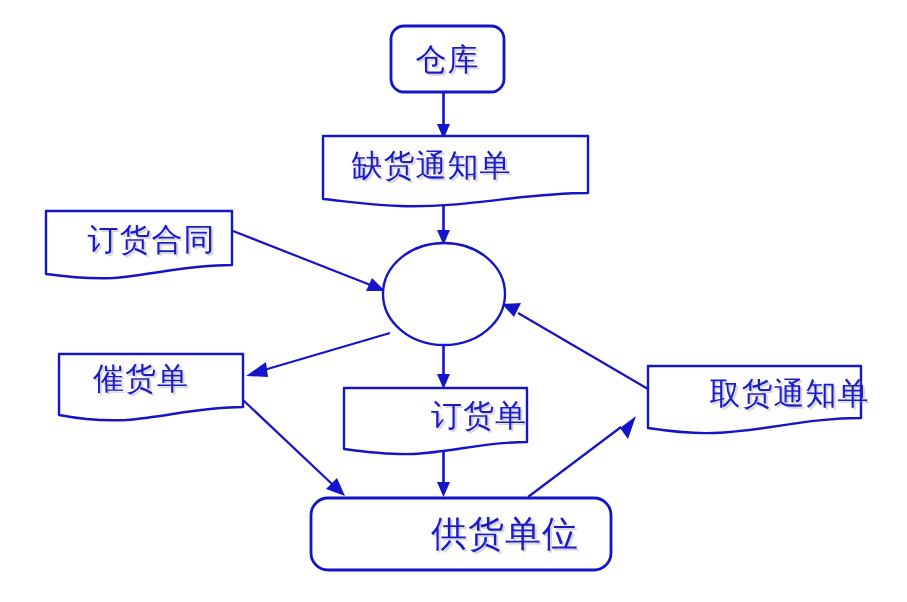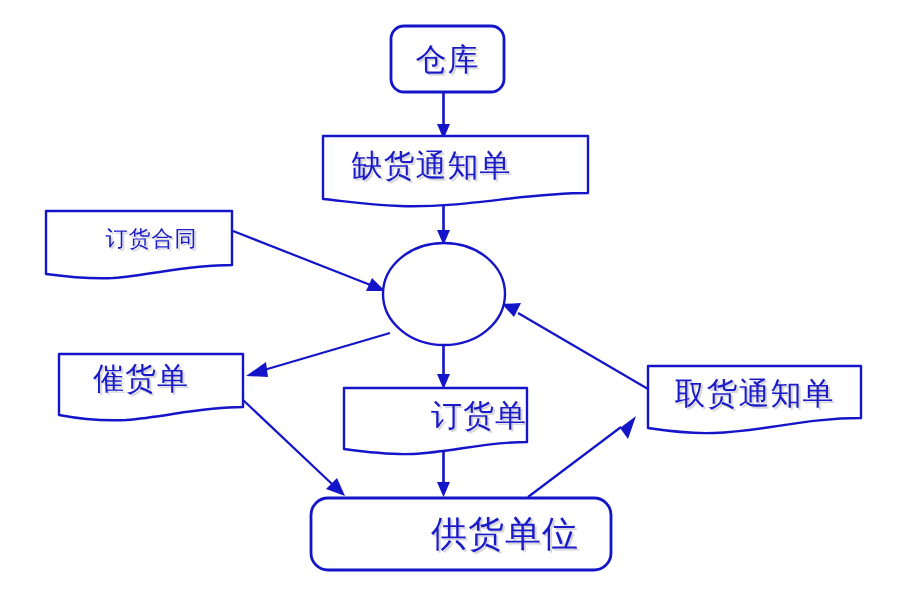--- a/index.html
+++ b/index.html
@@ -134,24 +134,24 @@
              C690,434 668,431 648,428 Z"></path>
 
     <rect class="node-shape thick" x="311" y="498" width="300" height="72" rx="17" ry="17"></rect>
 
   </svg>
 
   <div class="node-label" style="left:391px; top:40px; width:113px; text-align:center; font-size:31px; line-height:38px;">仓库</div>
 
   <div class="node-label" style="left:323px; top:146px; width:217px; text-align:center; font-size:31px; line-height:38px;">缺货通知单</div>
 
-  <div class="node-label" style="left:46px; top:220px; width:211px; text-align:center; font-size:22px; line-height:38px;">订货合同</div>
+  <div class="node-label" style="left:46px; top:220px; width:211px; text-align:center; font-size:31px; line-height:38px;">订货合同</div>
 
 
   <div class="node-label" style="left:59px; top:362px; width:164px; text-align:center; font-size:31px; line-height:38px;font-family:Liberation Mono, monospace;">催货单</div>
 
   <div class="node-label" style="left:344px; top:396px; width:183px; text-align:right; font-size:31px; line-height:38px;">订货单</div>
 
-  <div class="node-label" style="left:648px; top:374px; width:213px; text-align:center; font-size:31px; line-height:38px;">取货通知单</div>
+  <div class="node-label" style="left:648px; top:374px; width:213px; text-align:center; font-size:31px; line-height:38px;padding-left:35px;">取货通知单</div>
 
   <div class="node-label" style="left:311px; top:512px; width:300px; text-align:center; font-size:36px; line-height:44px;margin-left:44px;">供货单位</div>
 
 </div>
 
 </body></html>

